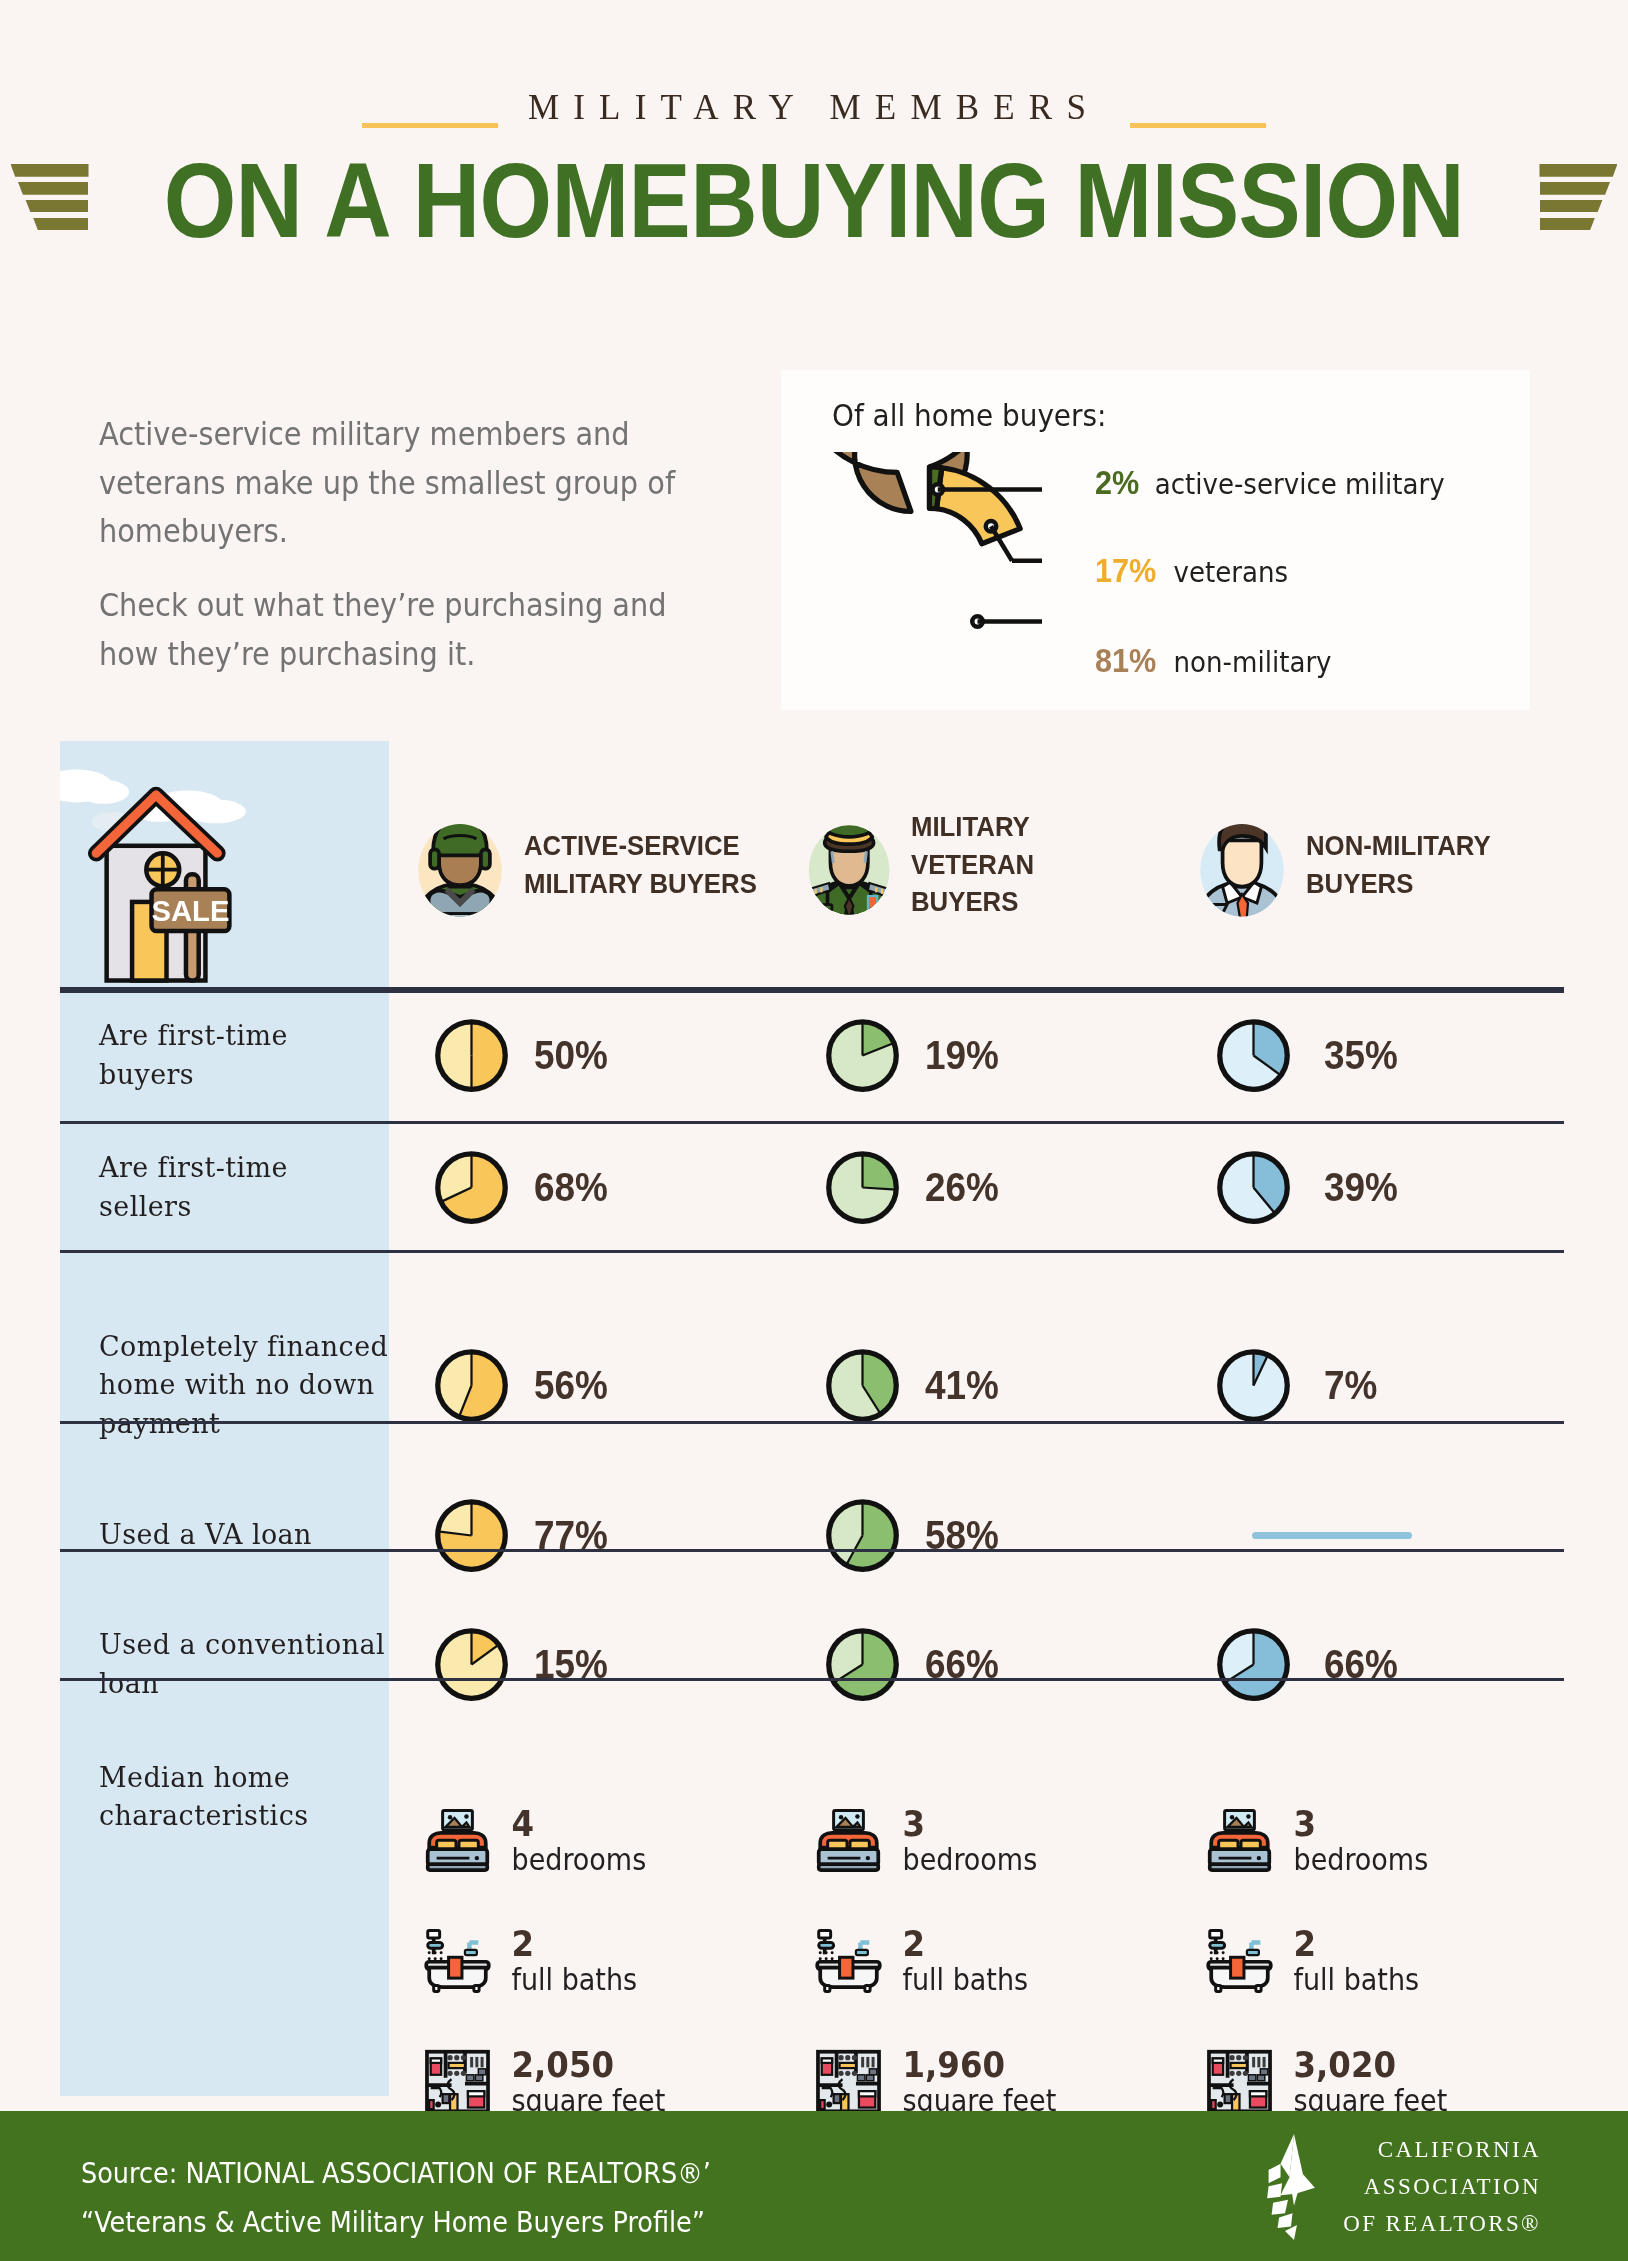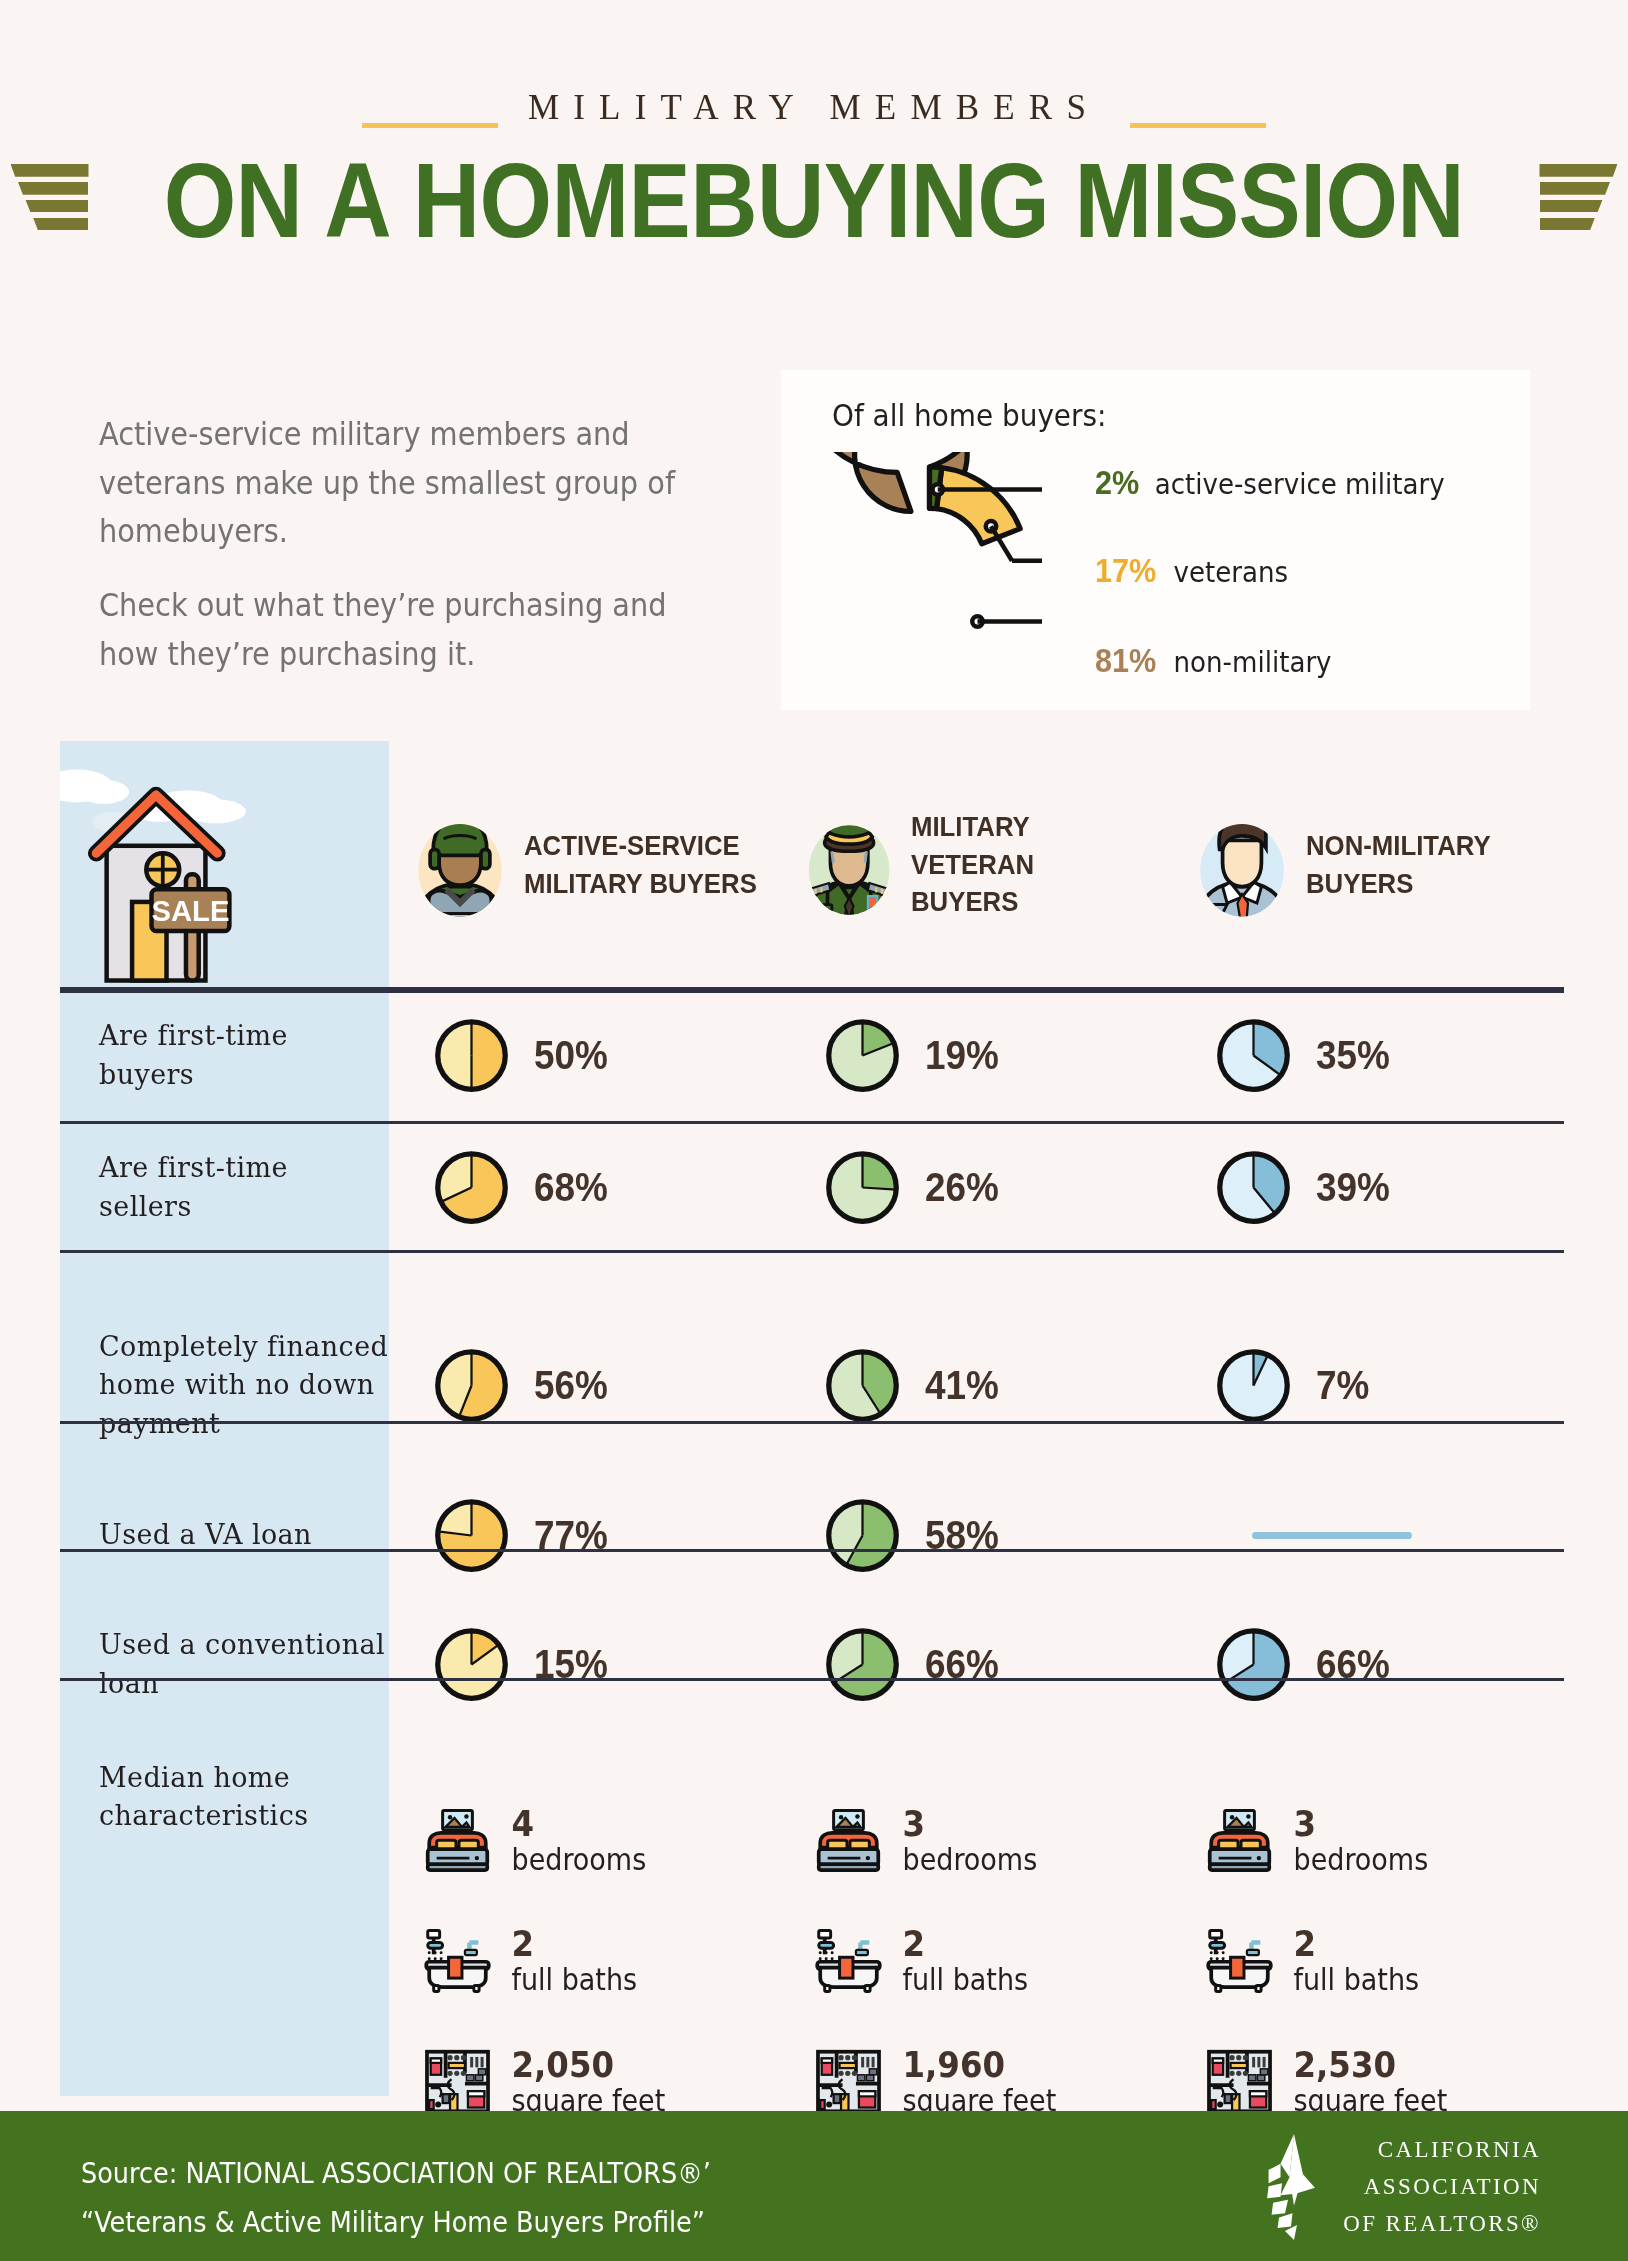--- a/index.html
+++ b/index.html
@@ -103,21 +103,21 @@
   }
   .cell-label span{
     font-family:"DejaVu Serif","Liberation Serif",serif;
     font-weight:400;font-size:27px;color:#231f20;line-height:1.42;
     letter-spacing:0.4px;
   }
   .cell-data{
     flex:0 0 391px;display:flex;align-items:center;
     padding-left:45px;box-sizing:border-box;
   }
-  .cell-data.last{flex:0 0 392px;}
+  .cell-data.last{flex:0 0 392px;gap:8px;}
 
   
   .hdr-cell{flex:0 0 391px;display:flex;align-items:center;gap:16.5px;padding-left:22.5px;box-sizing:border-box;}
   .hdr-cell.last{flex:0 0 392px;}
   .hdr-name{
     font-family:"Liberation Sans Narrow","Liberation Sans",sans-serif;
     font-weight:700;font-size:28px;color:#3f2f25;line-height:1.35;
     transform:scaleX(0.92);transform-origin:left center;
   }
 
@@ -811,21 +811,21 @@
   <rect x="60" y="58" width="22" height="22" fill="#ea4a5f" stroke="#111" stroke-width="3"></rect>
   <rect x="60" y="58" width="22" height="7" fill="#fff" stroke="#111" stroke-width="3"></rect>
   <rect x="36" y="62" width="10" height="22" fill="#f9c659" stroke="#111" stroke-width="3"></rect>
   <rect x="26" y="62" width="9" height="12" fill="#6b7280" stroke="#111" stroke-width="3"></rect>
   <rect x="8" y="70" width="6" height="12" fill="#ea4a5f" stroke="#111" stroke-width="3"></rect>
   <circle cx="20" cy="76" r="4" fill="#111"></circle>
   <path d="M 10 54 L 22 54 A 10 10 0 0 1 22 66" fill="none" stroke="#111" stroke-width="3"></path>
   <path d="M 38 42 C 32 46 30 52 38 56 C 44 60 42 66 38 70" fill="none" stroke="#111" stroke-width="3"></path>
 </svg>
       <div class="char-txt">
-                <span class="char-num">2,530</span>
+                <span class="char-num">3,020</span>
       <span class="char-unit">square feet</span>
               </div>
     </div>
   </div>
         </div>
       </div>
 
   </div>
 
   <div class="rule thick" style="top:987px;"></div>

